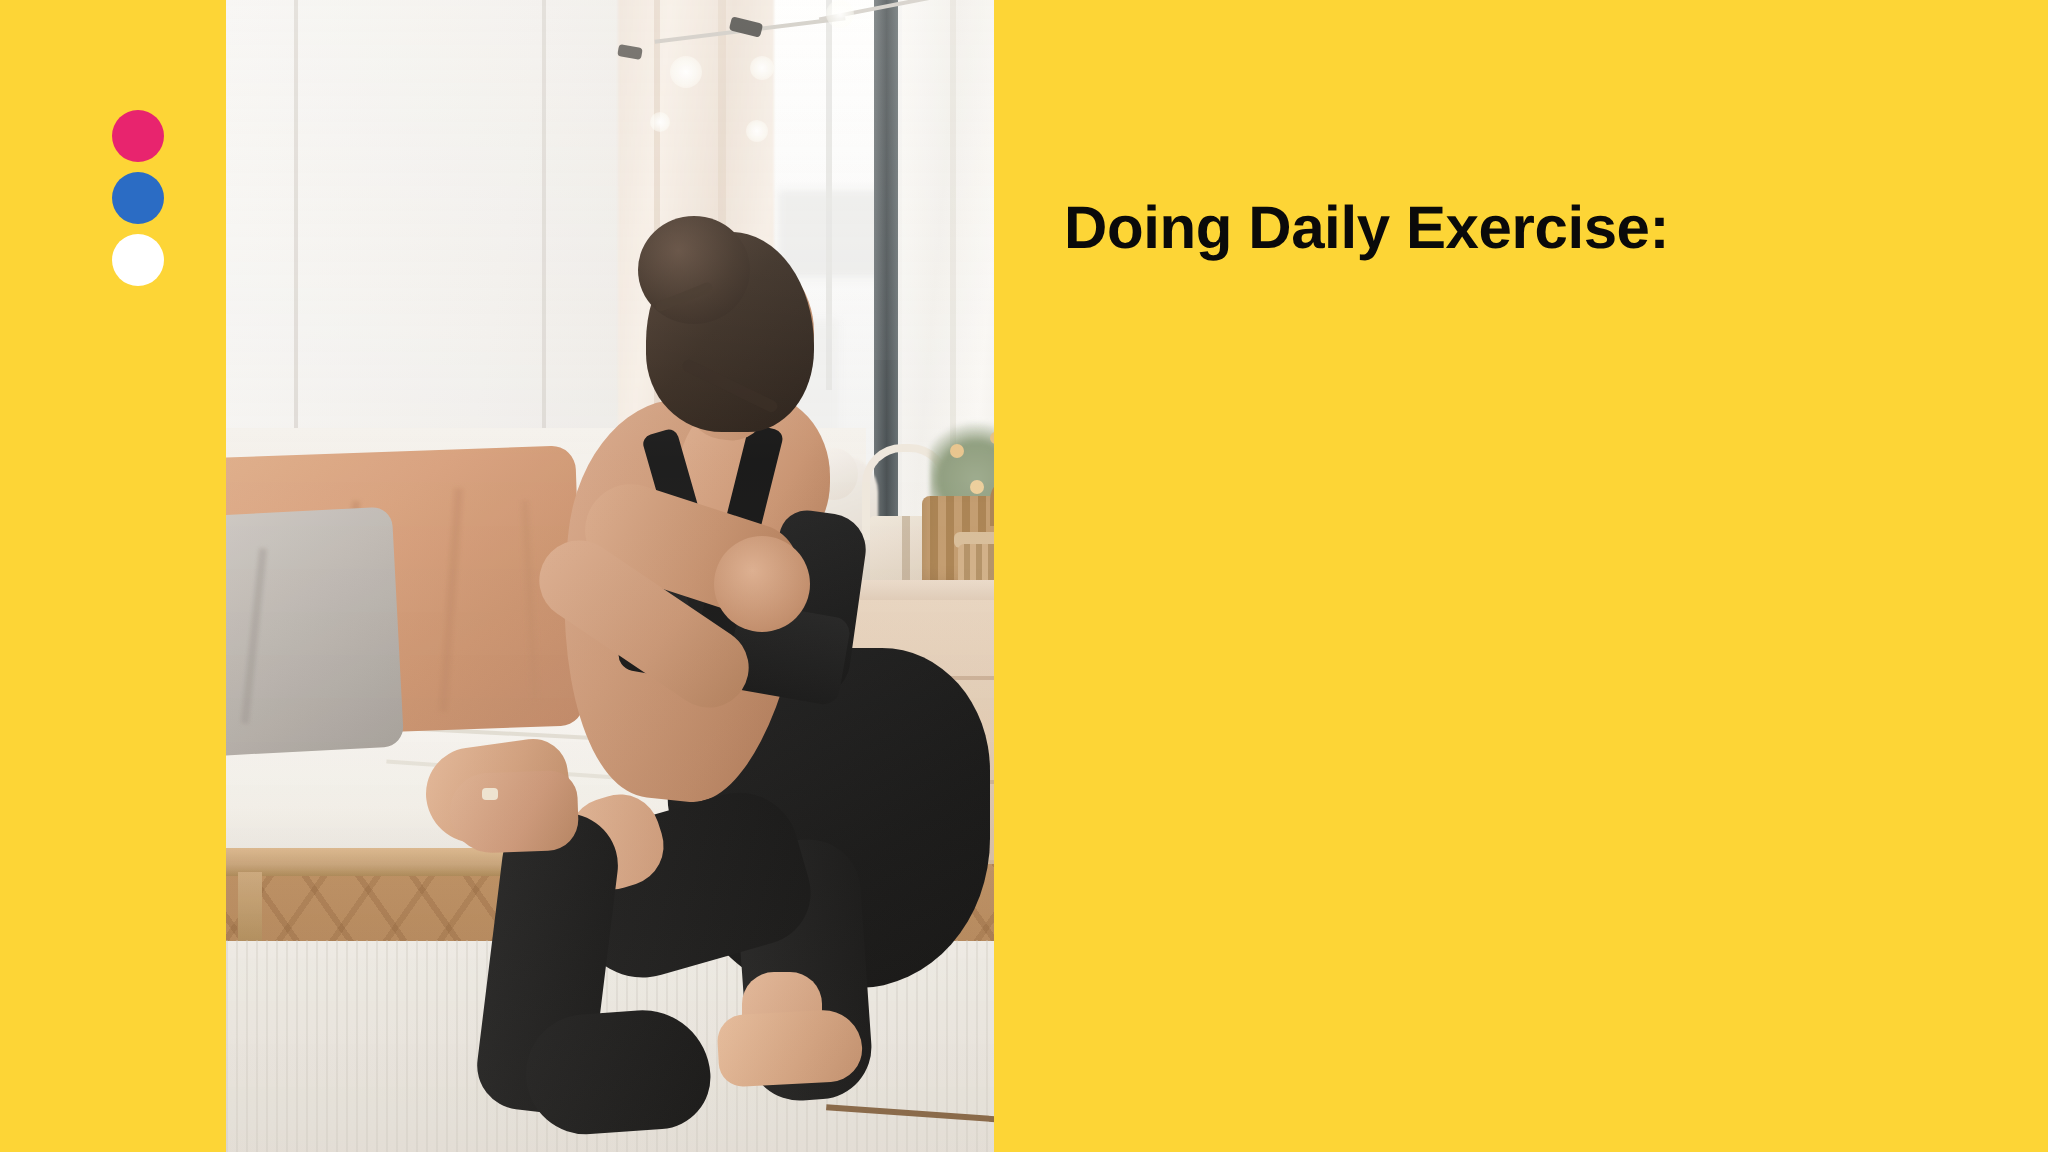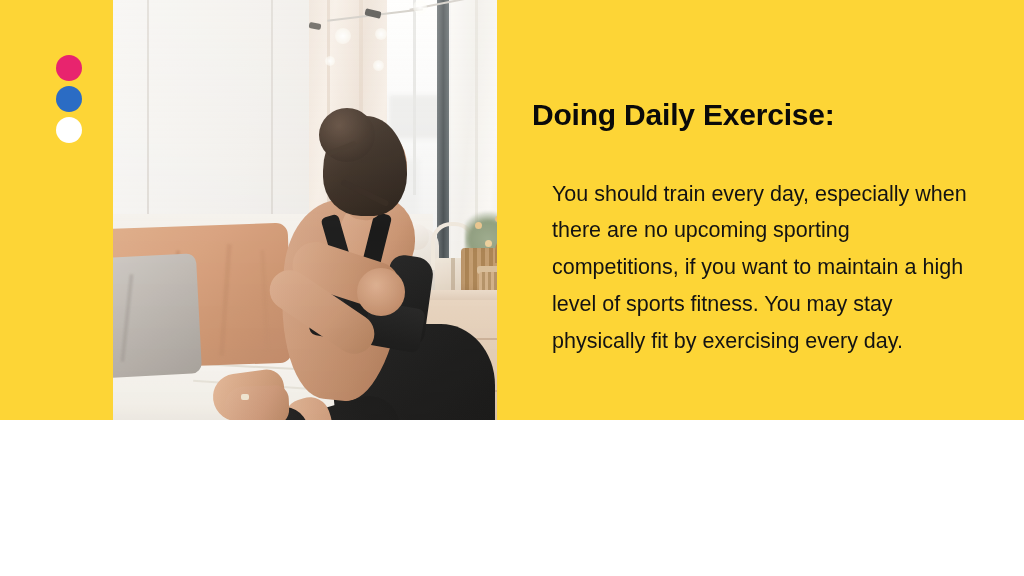--- a/index.html
+++ b/index.html
@@ -8,21 +8,21 @@
     padding: 0;
     background: #ffffff;
   }
   body {
     font-family: "Liberation Sans", sans-serif;
   }
 
   #slide {
     position: relative;
     width: 1024px;
-    height: 420px;
+    height: 576px;
     overflow: hidden;
     background: #FDD536;
   }
 
   
   .dot-column {
     position: absolute;
     left: 56px;
     top: 55px;
     width: 26px;
@@ -572,16 +572,15 @@
 
     <div class="hand"></div>
     <div class="hand2"></div>
     <div class="ring"></div>
 
     <div class="photo-grade"></div>
   </div>
 
   <div class="text-col">
     <h1 class="slide-title">Doing Daily Exercise:</h1>
-    <p class="slide-body">You should train every day, especially when there are no upcoming sporting competitions, if you want to maintain a high level of sports fitness. You may stay physically fit by exercising every day.</p>
   </div>
 
 </div>
 
 </body></html>

